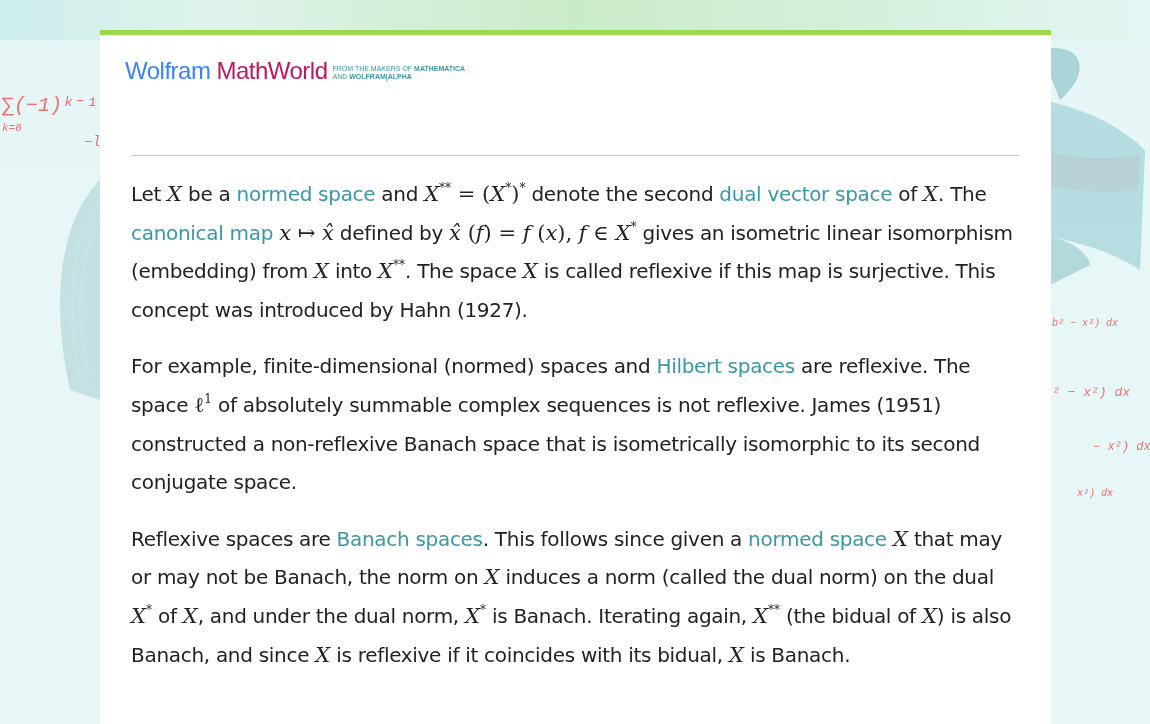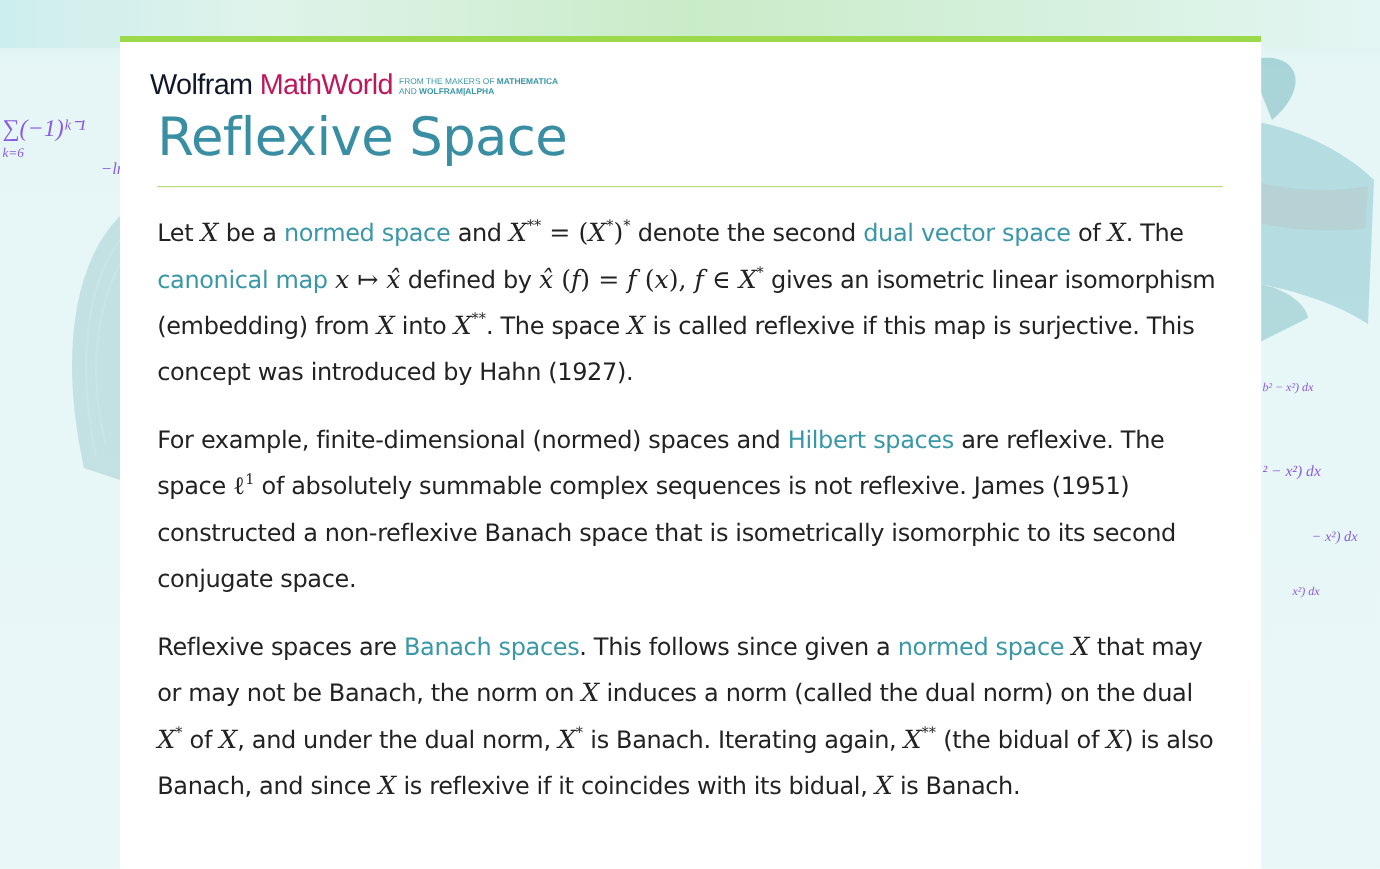--- a/index.html
+++ b/index.html
@@ -7,30 +7,30 @@
       width: 1150px; height: 724px; overflow: hidden; position: relative;
       background: linear-gradient(180deg, #d8f1ee 0%, #e6f6f6 8%, #e9f7f8 100%);
       font-family: "DejaVu Sans", "Liberation Sans", sans-serif;
     }
     .bg-top {
       position: absolute; left: 0; top: 0; width: 1150px; height: 40px;
       background: linear-gradient(90deg, #cdeeee 0%, #dff3ea 20%, #c9ecc8 50%, #d5f0dc 75%, #e4f6f4 100%);
     }
     .bg-deco { position: absolute; pointer-events: none; }
     .deco-formula {
-      position: absolute; font-family: Liberation Serif, serif;
-      font-style: italic; color: #6d28d9; opacity: 0.75; white-space: nowrap;
+      position: absolute; font-family: Liberation Mono, monospace;
+      font-style: italic; color: #ef4444; opacity: 0.75; white-space: nowrap;
     }
     .card {
       position: absolute; left: 100px; top: 30px; width: 951px; height: 700px;
       background: #ffffff; border-top: 5px solid #9bd84a;
       box-sizing: border-box;
     }
     .brand { position: absolute; left: 25px; top: 22px; display: flex; align-items: flex-end; }
-    .brand-wolfram { font-family: "Liberation Sans", sans-serif; font-size: 24px; color: #0f172a; letter-spacing: -0.5px; }
+    .brand-wolfram { font-family: "Liberation Sans", sans-serif; font-size: 24px; color: #3b82f6; letter-spacing: -0.5px; }
     .brand-mathworld { font-family: "Liberation Sans", sans-serif; font-size: 24px; color: #be185d; margin-left: 6px; letter-spacing: -0.5px; }
     .brand-tag { font-family: "Liberation Sans", sans-serif; font-size: 7px; line-height: 8px; margin-left: 5px; margin-bottom: 4px; color: #3a97a8; }
     .brand-tag b { font-weight: bold; }
     .title {
       position: absolute; left: 31px; top: 54px; margin: 0;
       font-family: "DejaVu Sans", sans-serif; font-weight: normal; font-size: 44px;
       color: #3a8ea3; letter-spacing: -0.5px;
     }
     .title-rule { position: absolute; left: 31px; top: 120px; width: 888px; height: 1px; background: #b8dc7c; }
     .content {
@@ -79,21 +79,20 @@
 
   <div class="brand">
     <span class="brand-wolfram">Wolfram</span>
     <span class="brand-mathworld">MathWorld</span>
     <span class="brand-tag">
       <span>FROM THE MAKERS OF </span><b>MATHEMATICA</b><br>
       <span>AND </span><b>WOLFRAM|ALPHA</b>
     </span>
   </div>
 
-  <h1 class="title">Reflexive Space</h1>
   <div class="title-rule"></div>
 
   <div class="content">
 
     <p>
       <span>Let </span><span class="m">X</span><span> be a </span><a class="link" href="#">normed space</a><span> and </span><span class="m"><span>X</span><sup class="s">**</sup><span class="mu"> = </span><span class="mu">(</span><span>X</span><sup class="s">*</sup><span class="mu">)</span><sup class="s">*</sup></span><span> denote the second </span><a class="link" href="#">dual vector space</a><span> of </span><span class="m">X</span><span>. The </span><a class="link" href="#">canonical map</a> <span class="m"><span>x</span><span class="mu"> ↦ </span><span>x̂</span></span><span> defined by </span><span class="m"><span>x̂</span> <span class="mu">(</span><span>f</span><span class="mu">)</span><span class="mu"> = </span><span>f</span> <span class="mu">(</span><span>x</span><span class="mu">)</span><span class="mu">, </span><span>f</span><span class="mu"> ∈ </span><span>X</span><sup class="s">*</sup></span><span> gives an isometric linear isomorphism (embedding) from </span><span class="m">X</span><span> into </span><span class="m"><span>X</span><sup class="s">**</sup></span><span>. The space </span><span class="m">X</span><span> is called reflexive if this map is surjective. This concept was introduced by Hahn (1927).</span>
     </p>
 
     <p>
       <span>For example, finite-dimensional (normed) spaces and </span><a class="link" href="#">Hilbert spaces</a><span> are reflexive. The space </span><span class="mu"><span>ℓ</span><sup class="s">1</sup></span><span> of absolutely summable complex sequences is not reflexive. James (1951) constructed a non-reflexive Banach space that is isometrically isomorphic to its second conjugate space.</span>

